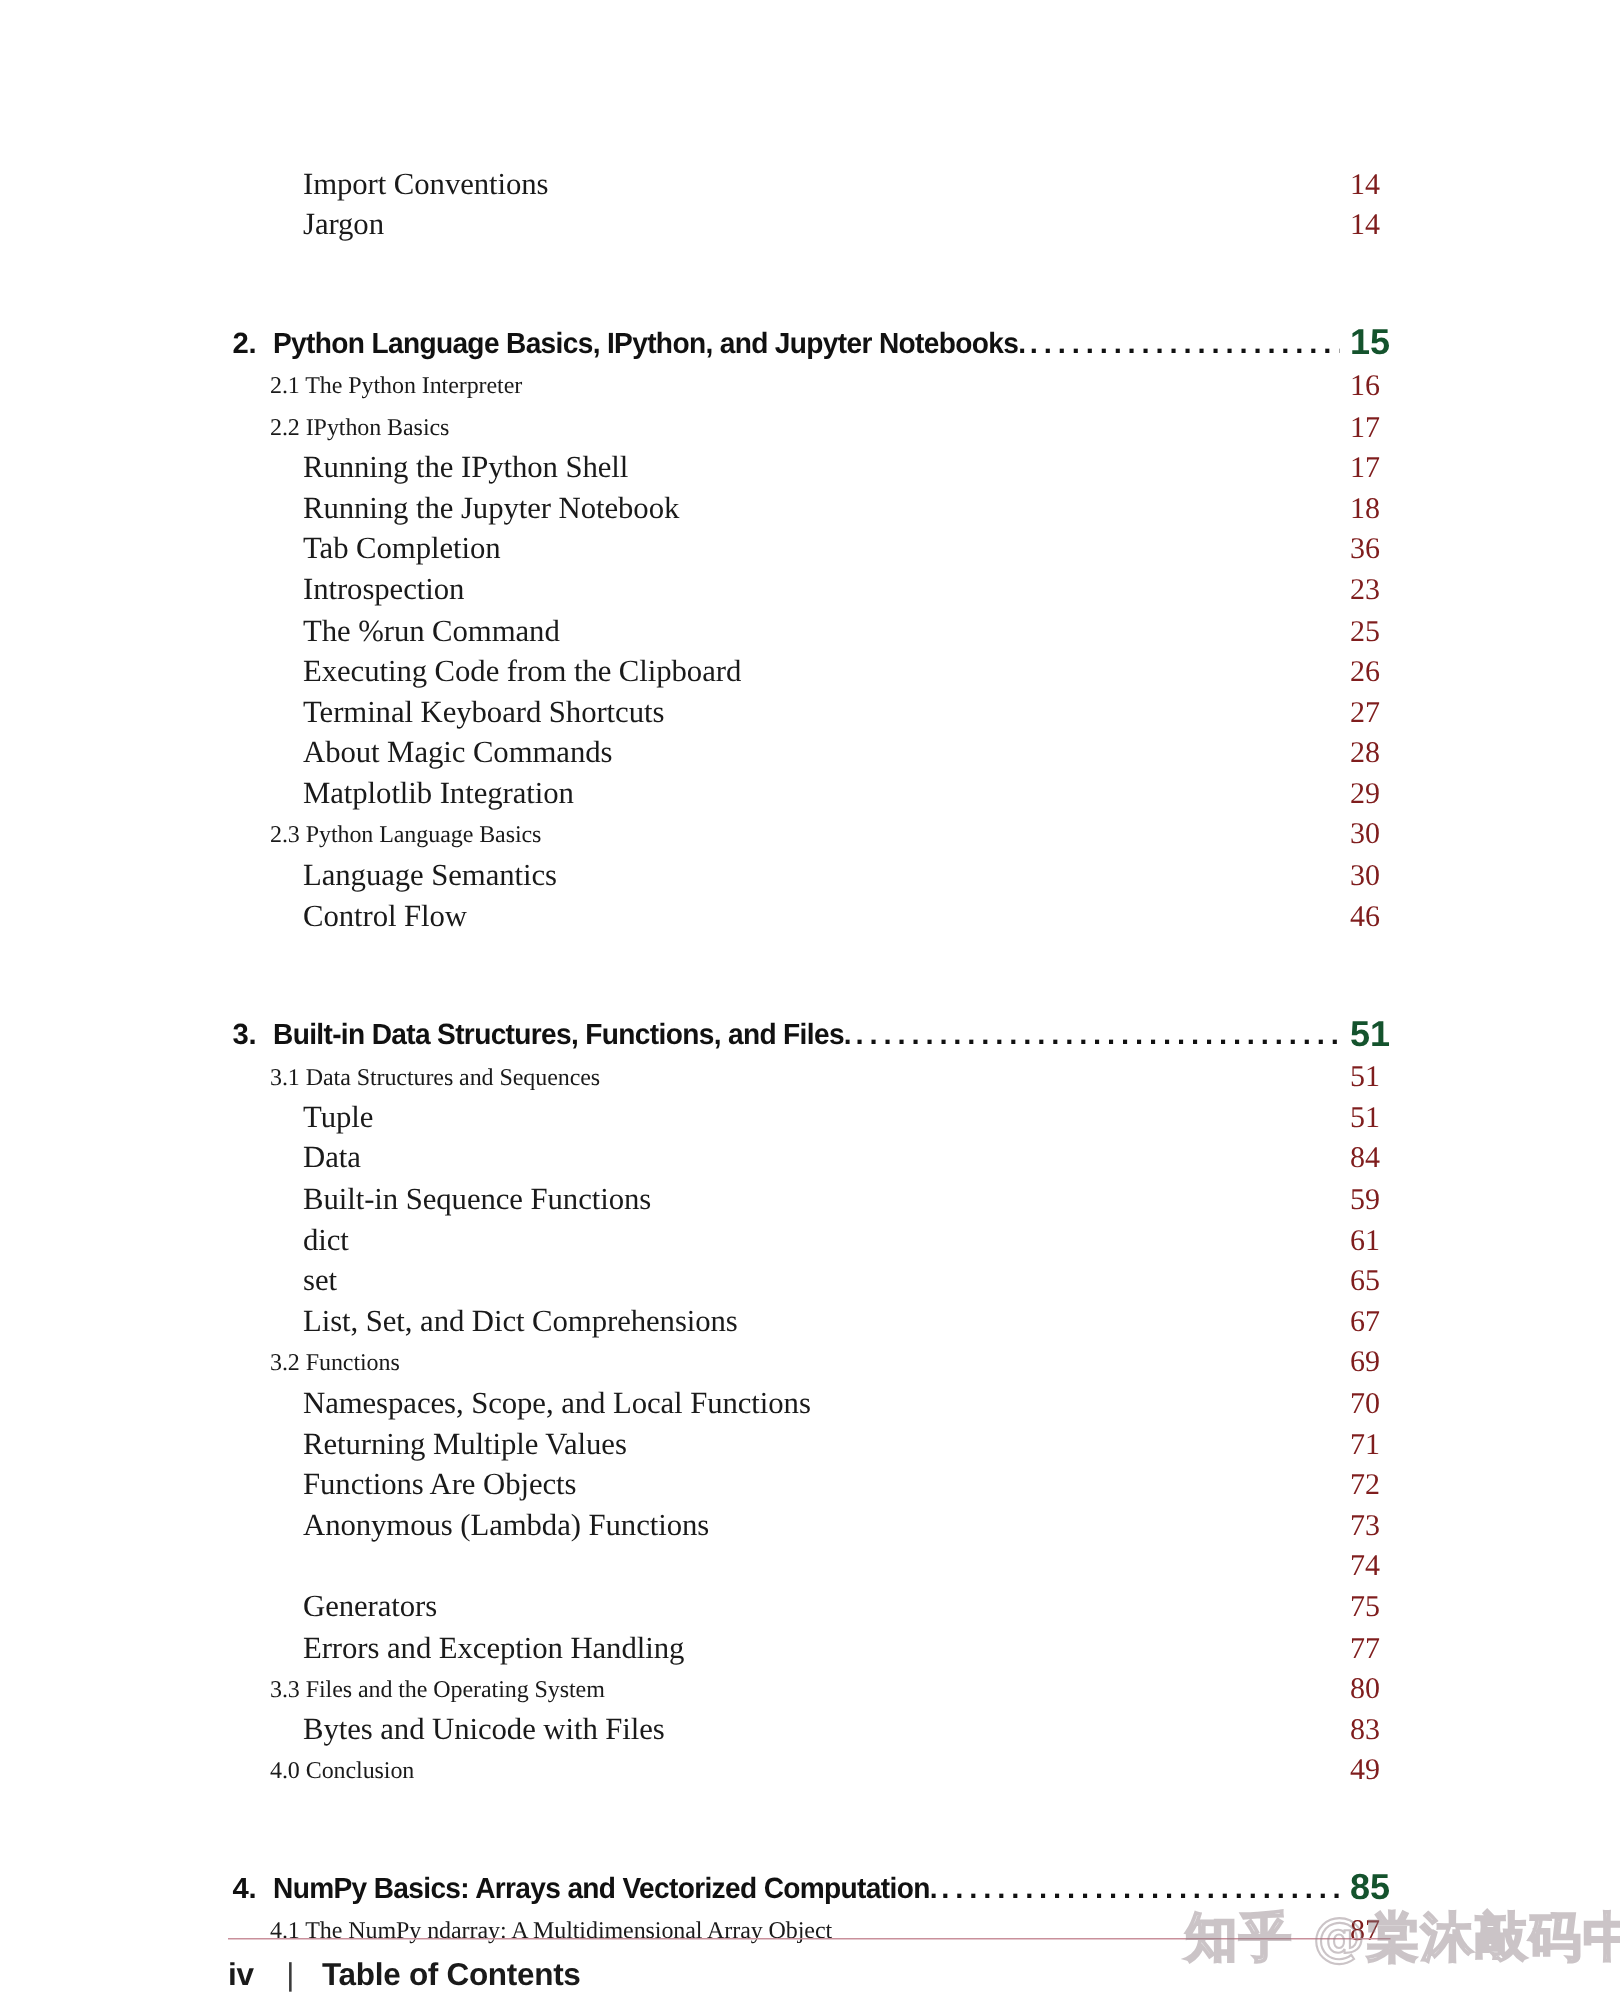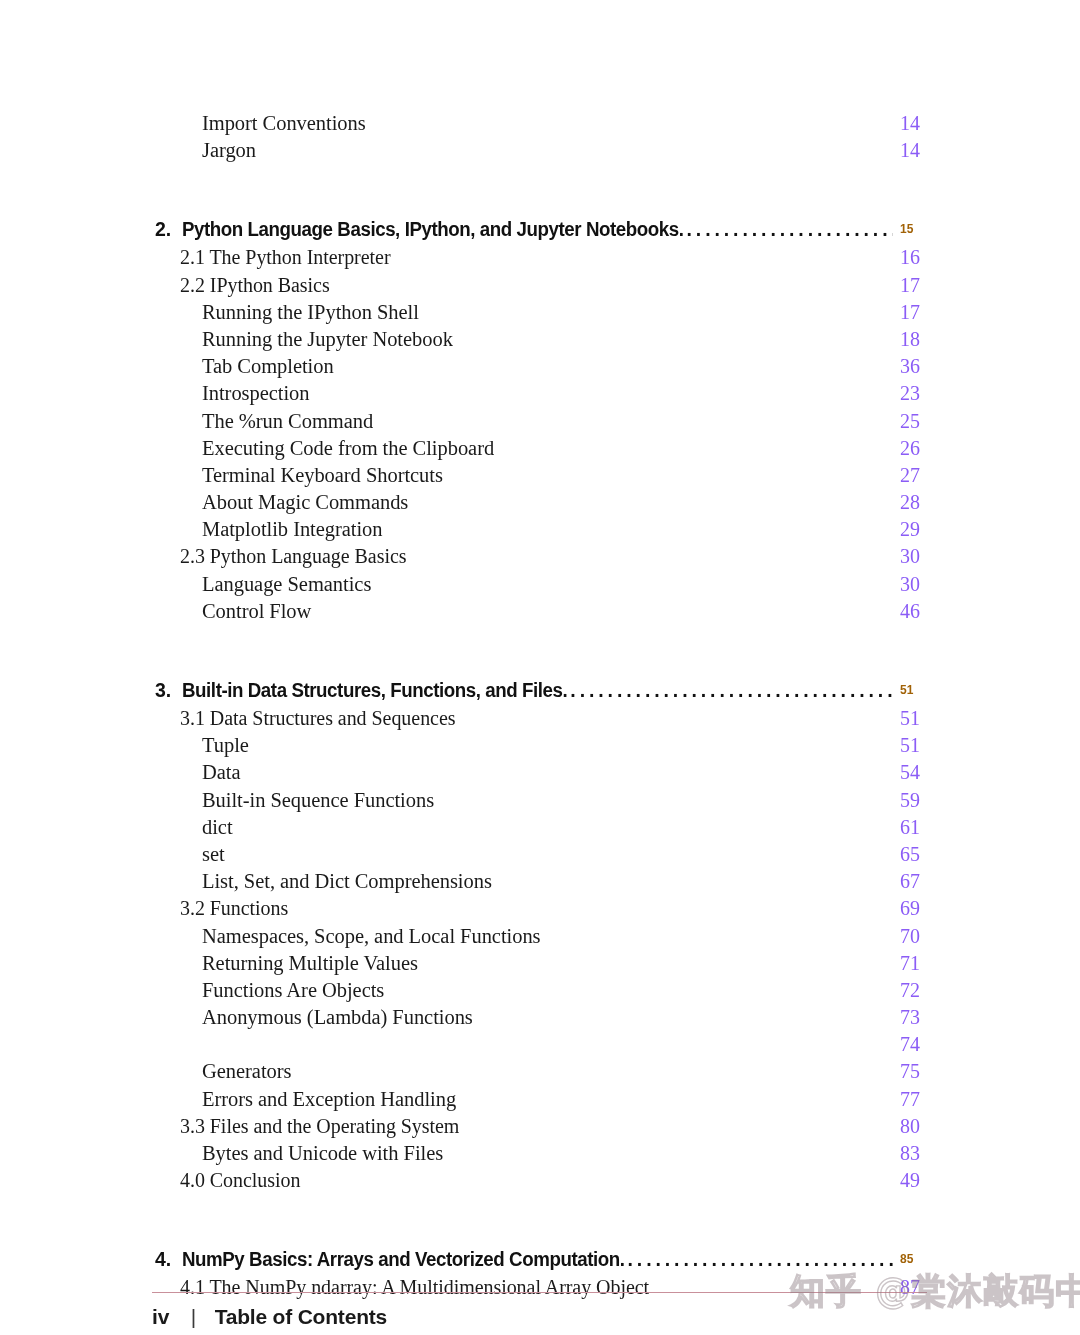--- a/index.html
+++ b/index.html
@@ -43,21 +43,21 @@
     position: absolute;
     top: 0;
   }
 
   .pageno {
     position: absolute;
     top: 0;
     left: 900px;
     font-family: "Liberation Serif", "DejaVu Serif", serif;
     font-size: 20px;
-    color: #8b5cf6;
+    color: #7f1d1d;
   }
 
   
   .row.lvl0 { height: 30px; line-height: 30px; }
   .row.lvl0 .chnum {
     position: absolute;
     left: 155px;
     top: 0;
     font-family: "Liberation Sans", "DejaVu Sans", sans-serif;
     font-weight: bold;
@@ -71,22 +71,22 @@
     font-weight: bold;
     font-size: 19.5px;
     letter-spacing: -0.45px;
     color: #111111;
     transform: scaleX(0.96);
     transform-origin: left center;
   }
   .row.lvl0 .pageno {
     font-family: "Liberation Sans", "DejaVu Sans", sans-serif;
     font-weight: bold;
-    font-size: 12px;
-    color: #a16207;
+    font-size: 24px;
+    color: #14532d;
   }
 
   
   .leader {
     position: absolute;
     top: 0;
     right: 186px;
     height: 30px;
     overflow: hidden;
     color: #111111;
@@ -95,21 +95,21 @@
     font-size: 19.5px;
     letter-spacing: 3.9px;
     text-align: right;
     direction: rtl;
     pointer-events: none;
   }
 
   
   .row.lvl1 .label {
     left: 180px;
-    font-size: 20px;
+    font-size: 16px;
     letter-spacing: -0.05px;
   }
 
   
   .row.lvl2 .label {
     left: 202px;
     font-size: 20.5px;
     letter-spacing: -0.05px;
   }
 
@@ -244,21 +244,21 @@
       <div class="row lvl1">
         <span class="label">3.1 Data Structures and Sequences</span>
         <span class="pageno">51</span>
       </div>
       <div class="row lvl2">
         <span class="label">Tuple</span>
         <span class="pageno">51</span>
       </div>
       <div class="row lvl2">
         <span class="label">Data</span>
-        <span class="pageno">54</span>
+        <span class="pageno">84</span>
       </div>
       <div class="row lvl2">
         <span class="label">Built-in Sequence Functions</span>
         <span class="pageno">59</span>
       </div>
       <div class="row lvl2">
         <span class="label">dict</span>
         <span class="pageno">61</span>
       </div>
       <div class="row lvl2">

